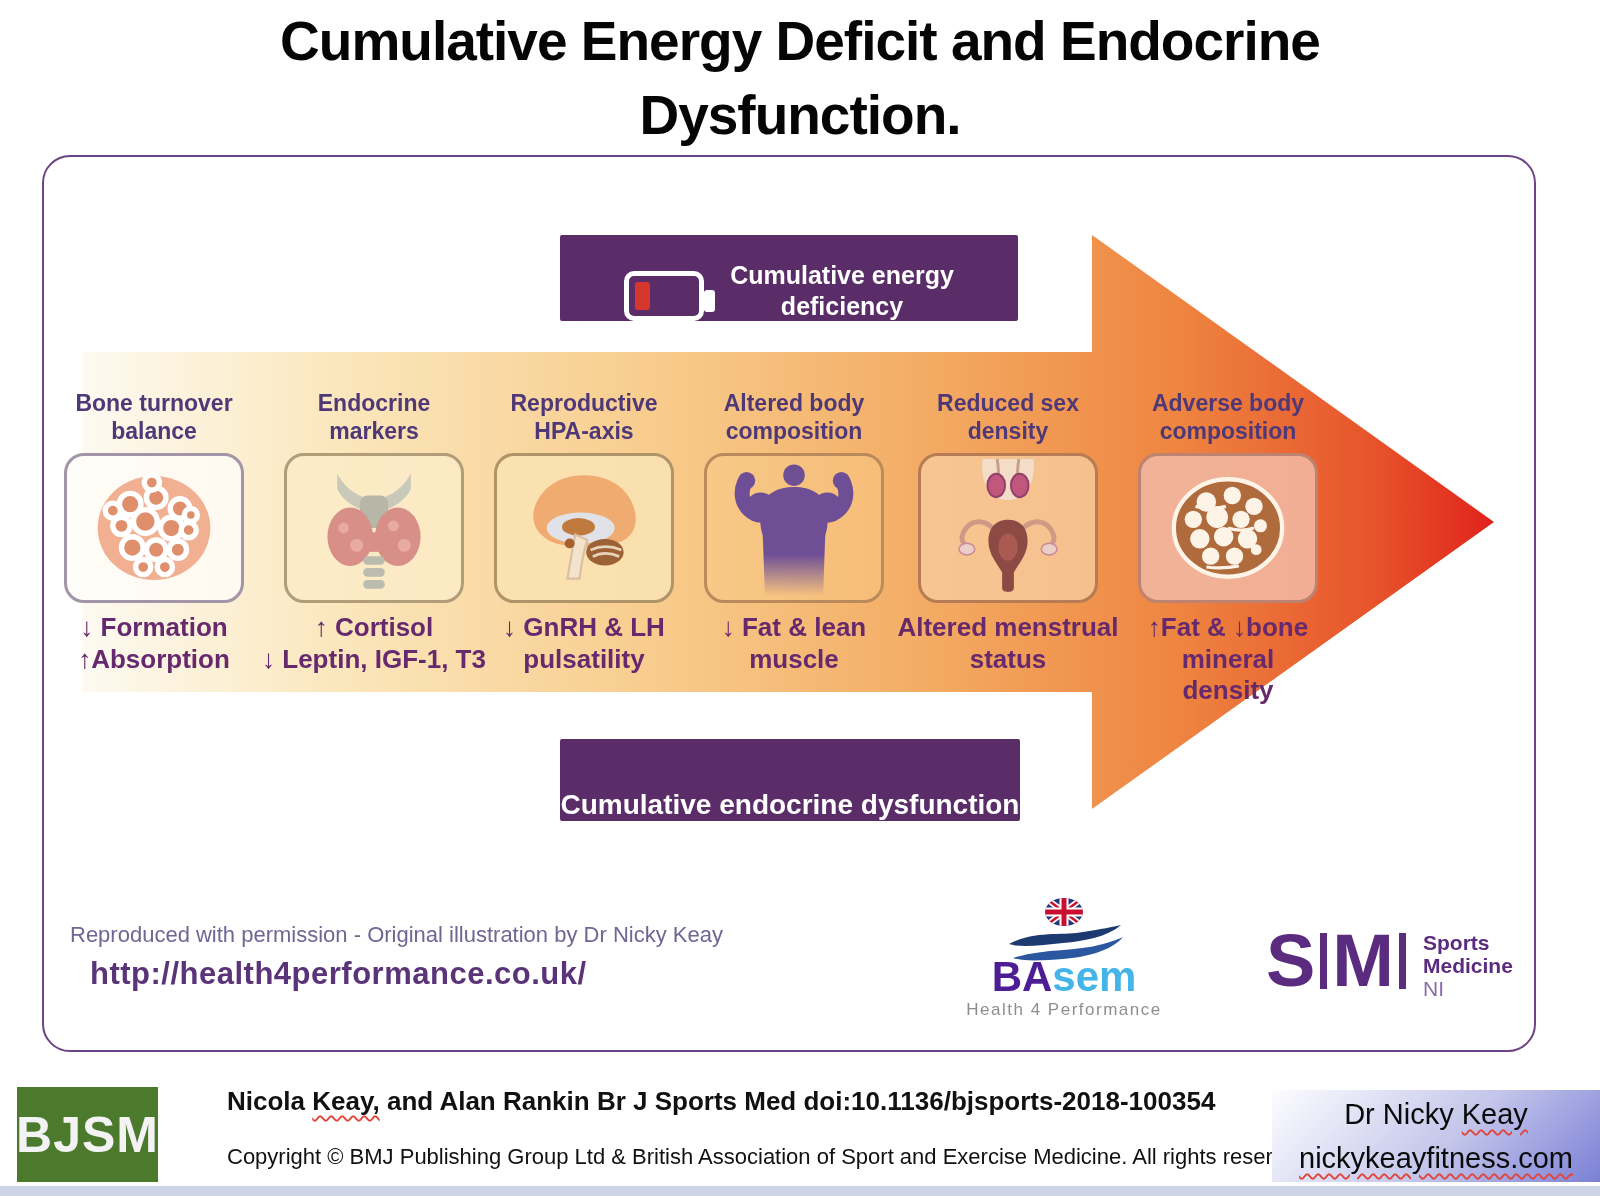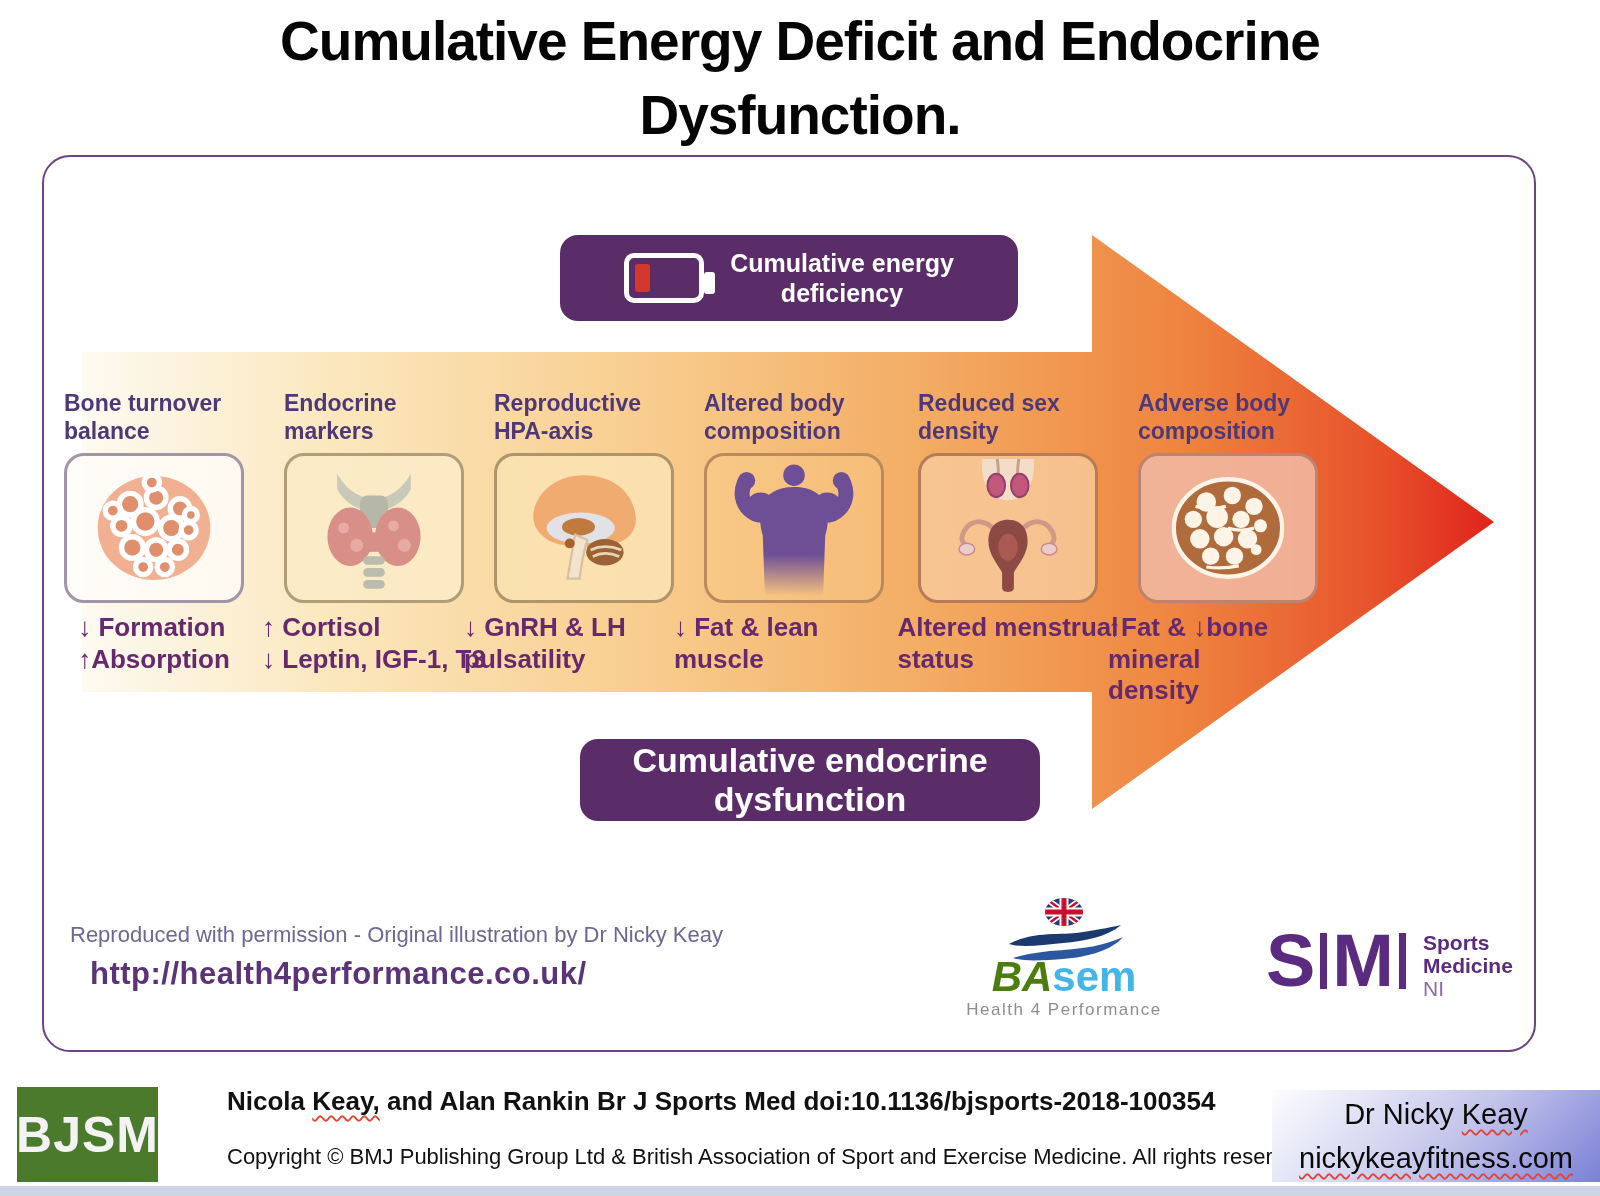--- a/index.html
+++ b/index.html
@@ -11,51 +11,51 @@
   
   .page-title { left:0; top:4px; width:1600px; text-align:center; font-size:55px; line-height:74px;
     font-weight:bold; color:#050505; letter-spacing:-1px; white-space:pre-line; }
 
   
   .panel { left:42px; top:155px; width:1494px; height:897px; background:#fff;
     border:2px solid #6d4385; border-radius:28px; }
   .panel .abs { position:absolute; }
 
   
-  .badge { background:#5b2d68; border-radius:18px; display:flex; align-items:center; justify-content:center;
+  .badge { background:#5b2d68; border-radius:2px; display:flex; align-items:flex-end; justify-content:center;
     color:#fff; font-weight:bold; text-align:center; }
   .badge-top { left:516px; top:78px; width:458px; height:86px; font-size:25px; line-height:1.22; gap:26px; }
-  .badge-bottom { left:516px; top:582px; width:460px; height:82px; font-size:34px;margin-left:20px; }
+  .badge-bottom { left:516px; top:582px; width:460px; height:82px; font-size:28px; }
   .battery { position:relative; width:80px; height:50px; border:5px solid #fff; border-radius:10px; flex:0 0 auto; }
   .battery .charge { position:absolute; left:6px; top:6px; width:15px; height:28px; background:#d5372e; border-radius:3px; }
   .battery .nub { position:absolute; right:-16px; top:14px; width:11px; height:22px; background:#fff; border-radius:3px; }
 
   
-  .stage { position:absolute; top:232px; width:180px; }
+  .stage { position:absolute; top:232px; width:180px; text-align:center; }
   .stage-title { height:60px; font-size:23px; font-weight:600; color:#4e3877; line-height:1.22; white-space:pre-line; }
   .stage-card { margin-top:4px; height:150px; border-radius:20px; border:3px solid #b09469;
     display:flex; align-items:center; justify-content:center; overflow:hidden; }
   .stage-caption { margin-top:9px; font-size:26px; font-weight:600; color:#67296d; line-height:1.22;
     white-space:pre-line; position:relative; left:50%; transform:translateX(-50%); width:max-content; max-width:240px; }
   .stage1 { left:20px; }  .stage2 { left:240px; } .stage3 { left:450px; }
   .stage4 { left:660px; } .stage5 { left:874px; } .stage6 { left:1094px; }
   .stage1 .stage-card { background:rgba(255,253,248,.78); border-color:#a395a8; }
   .stage2 .stage-card { background:rgba(251,235,199,.90); border-color:#b19d77; }
   .stage3 .stage-card { background:rgba(250,226,177,.92); border-color:#b09469; }
   .stage4 .stage-card { background:rgba(249,203,138,.45); border-color:#bb8a5c; }
   .stage5 .stage-card { background:rgba(247,204,158,.80); border-color:#b77c55; }
   .stage6 .stage-card { background:rgba(241,184,163,.88); border-color:#bd8270; }
 
   
   .attribution { left:26px; top:765px; font-size:22px; color:#6f6694; }
   .h4p-url { left:46px; top:799px; font-size:31px; font-weight:bold; color:#5a3379; letter-spacing:.5px; }
 
   .basem { left:915px; top:740px; width:210px; display:flex; flex-direction:column; align-items:center; }
   .basem .wordmark { font-size:42px; font-weight:bold; line-height:1; margin-top:-6px; }
-  .basem .wordmark .ba { color:#4d7c0f;font-style:italic; } .basem .wordmark .sem { color:#45b5e8; }
+  .basem .wordmark .ba { color:#4c1d95; } .basem .wordmark .sem { color:#45b5e8; }
   .basem .tagline { font-size:17px; color:#8e8e90; letter-spacing:1.5px; margin-top:2px; }
 
   .smni { left:1222px; top:772px; display:flex; align-items:flex-start; }
   .smni .glyph { display:flex; align-items:center; color:#5a2b7e; font-size:74px; font-weight:bold; line-height:64px; }
   .smni .smbar { display:inline-block; width:7px; height:56px; background:#5a2b7e; margin:0 5px; }
   .smni .smtext { margin-left:12px; margin-top:2px; color:#5a2b7e; font-size:21px; line-height:23px; font-weight:bold; }
   .smni .smtext .ni { font-weight:400; color:#8a6aa8; }
 
   
   .bjsm-box { left:17px; top:1087px; width:141px; height:95px; background:#4b7a2d; display:flex;

